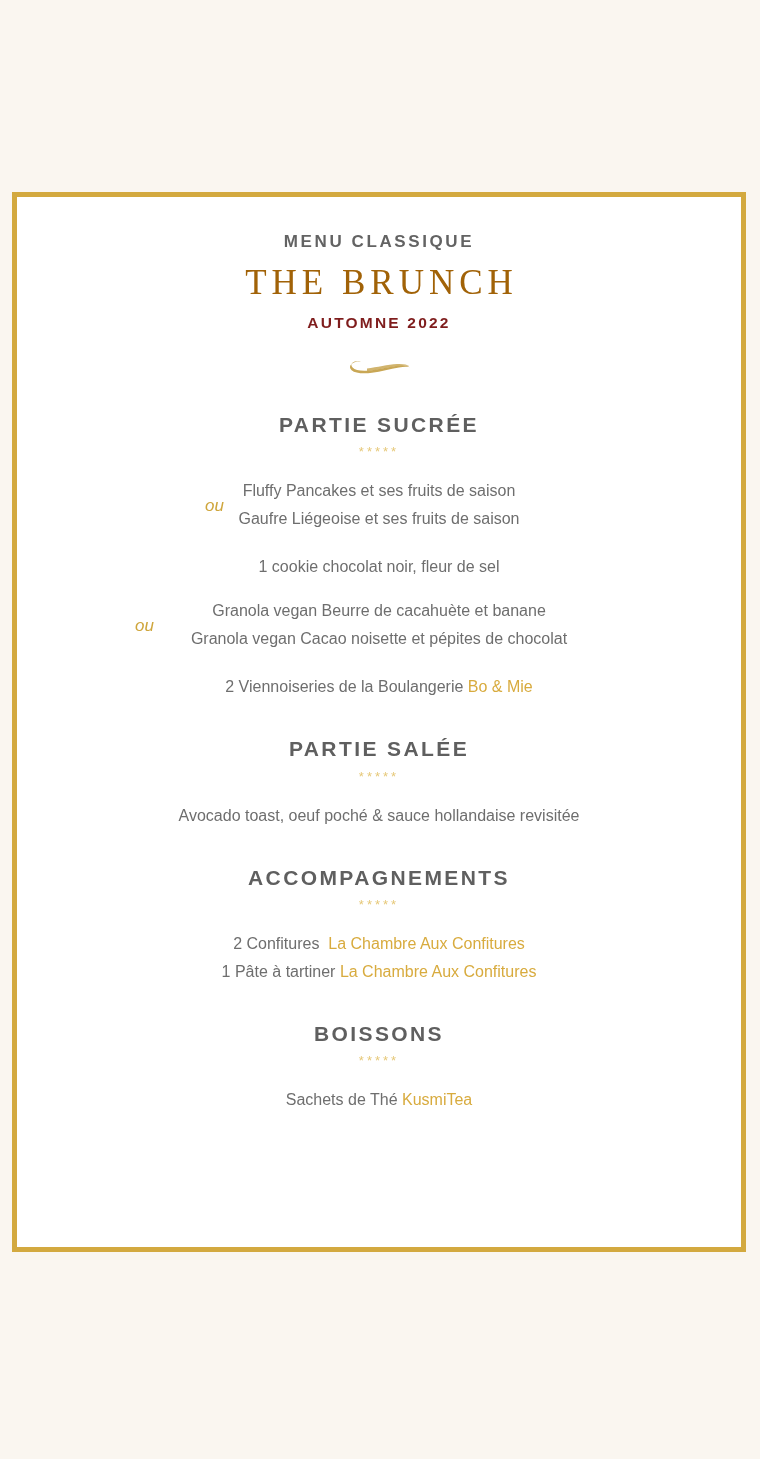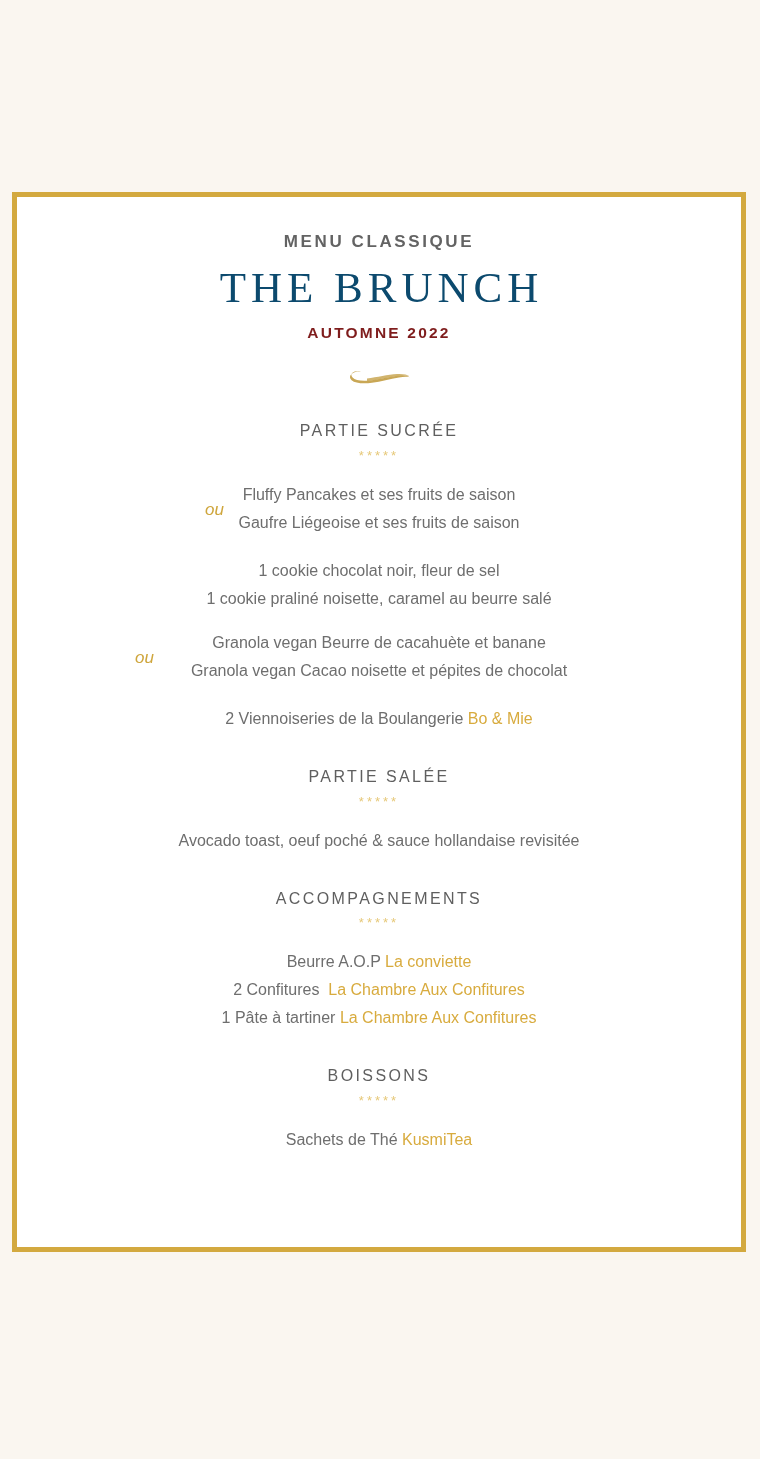--- a/index.html
+++ b/index.html
@@ -46,23 +46,23 @@
   .eyebrow {
     font-size: 17px;
     font-weight: bold;
     letter-spacing: 2.6px;
     color: #636363;
     margin: 0 0 8px 0;
     line-height: 1.3;
   }
   .brunch-title {
     font-family: "Liberation Serif", serif;
-    font-size: 43px;
+    font-size: 35px;
     letter-spacing: 5px;
-    color: #0c4a6e;
+    color: #a16207;
     margin: 0 0 8px 0;
     line-height: 1.25;
     font-weight: normal;
     padding-left: 5px;
   }
   .season {
     font-size: 15.5px;
     font-weight: bold;
     letter-spacing: 2.2px;
     color: #7f1d1d;
@@ -76,22 +76,22 @@
     width: 64px;
     height: 22px;
     display: block;
   }
 
   
   .section {
     margin-top: 34px;
   }
   .section-title {
-    font-size: 16px;
-    font-weight: normal;
+    font-size: 21px;
+    font-weight: bold;
     letter-spacing: 2.4px;
     color: #5f5f5f;
     margin: 0;
     line-height: 1.3;
   }
   .stars {
     color: #e6c878;
     font-size: 13px;
     letter-spacing: 3px;
     margin: 7px 0 0 0;
@@ -158,21 +158,20 @@
         <div class="items">
 
           <div class="ou-group indent-a">
             <span class="ou-mark">ou</span>
             <div class="item-line">Fluffy Pancakes et ses fruits de saison</div>
             <div class="item-line">Gaufre Liégeoise et ses fruits de saison</div>
           </div>
 
           <div class="pair-gap">
             <div class="item-line">1 cookie chocolat noir, fleur de sel</div>
-            <div class="item-line">1 cookie praliné noisette, caramel au beurre salé</div>
           </div>
 
           <div class="ou-group indent-b">
             <span class="ou-mark">ou</span>
             <div class="item-line">Granola vegan Beurre de cacahuète et banane</div>
             <div class="item-line">Granola vegan Cacao noisette et pépites de chocolat</div>
           </div>
 
           <div class="pair-gap">
             <div class="item-line"><span>2 Viennoiseries de la Boulangerie </span><span class="gold">Bo &amp; Mie</span></div>
@@ -186,21 +185,20 @@
         <div class="stars">*****</div>
         <div class="items">
           <div class="item-line">Avocado toast, oeuf poché &amp; sauce hollandaise revisitée</div>
         </div>
       </div>
 
       <div class="section">
         <div class="section-title">ACCOMPAGNEMENTS</div>
         <div class="stars">*****</div>
         <div class="items">
-          <div class="item-line"><span>Beurre A.O.P </span><span class="gold">La conviette</span></div>
           <div class="item-line"><span>2 Confitures  </span><span class="gold">La Chambre Aux Confitures</span></div>
           <div class="item-line"><span>1 Pâte à tartiner </span><span class="gold">La Chambre Aux Confitures</span></div>
         </div>
       </div>
 
       <div class="section">
         <div class="section-title">BOISSONS</div>
         <div class="stars">*****</div>
         <div class="items">
           <div class="item-line"><span>Sachets de Thé </span><span class="gold">KusmiTea</span></div>

